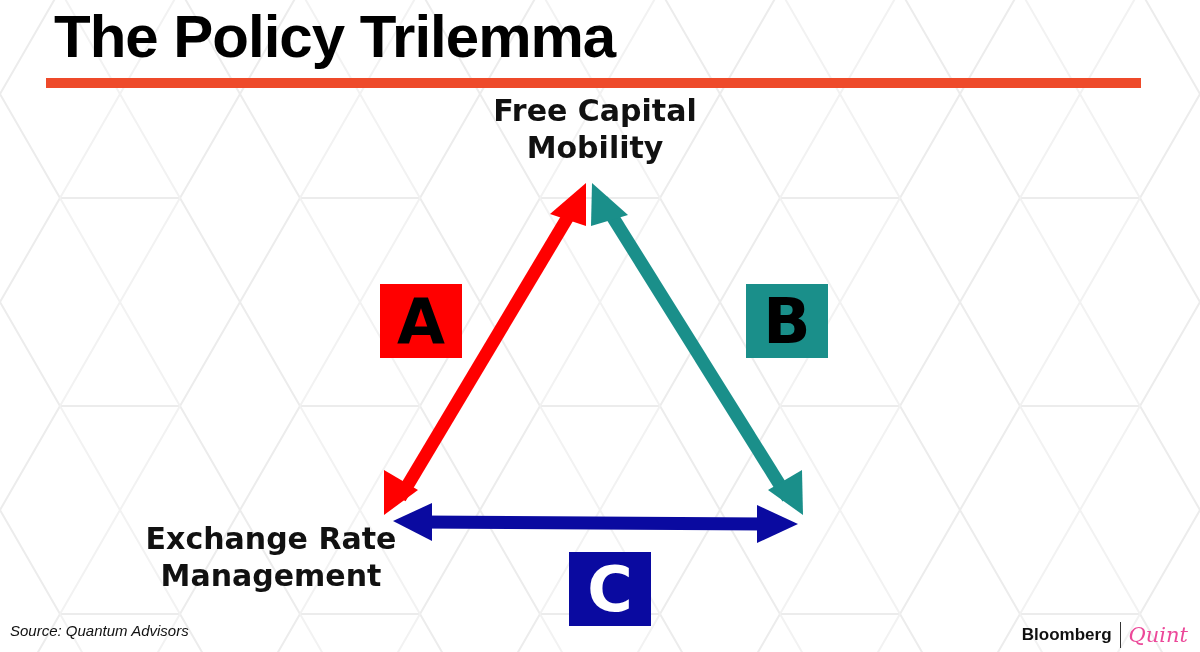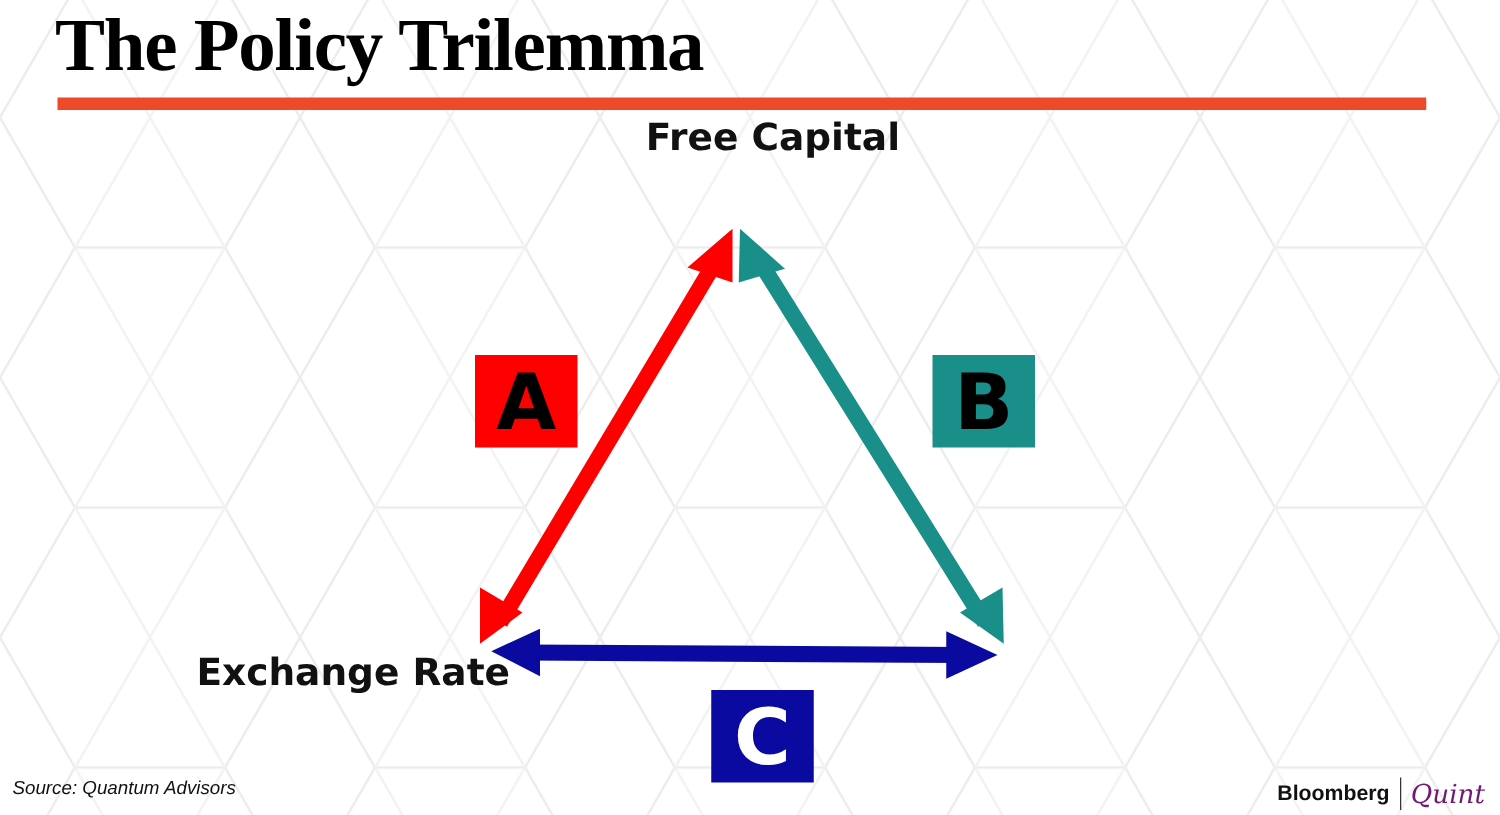--- a/index.html
+++ b/index.html
@@ -1,33 +1,33 @@
 <!DOCTYPE html>
 <html><head>
 <meta charset="utf-8">
 <style>
   html,body{margin:0;padding:0;}
   body{width:1200px;height:652px;position:relative;overflow:hidden;background:#ffffff;font-family:"Liberation Sans",sans-serif;}
   .bg{position:absolute;left:0;top:0;width:1200px;height:652px;}
-  .title{position:absolute;left:44px;top:2px;font-size:60px;font-weight:bold;color:#000;letter-spacing:-1px;font-family:Liberation Serif, serif;}
+  .title{position:absolute;left:54px;top:2px;font-size:60px;font-weight:bold;color:#000;letter-spacing:-1px;font-family:Liberation Sans, sans-serif;}
   .rule{position:absolute;left:46px;top:78px;width:1095px;height:10px;background:#ee4a2a;}
-  .node{position:absolute;font-size:30px;font-weight:bold;color:#111;text-align:right;line-height:37px;font-family:"DejaVu Sans",sans-serif;}
+  .node{position:absolute;font-size:30px;font-weight:bold;color:#111;text-align:center;line-height:37px;font-family:"DejaVu Sans",sans-serif;}
   .node.top{left:470px;top:92px;width:250px;}
-  .node.left{left:98px;top:520px;width:310px;}
+  .node.left{left:116px;top:520px;width:310px;}
   .node.right{left:800px;top:520px;width:230px;}
   .badge{position:absolute;width:82px;height:74px;display:flex;align-items:center;justify-content:center;font-size:62px;font-weight:bold;font-family:"DejaVu Sans",sans-serif;}
   .badge.a{left:380px;top:284px;background:#ff0000;color:#000;}
   .badge.b{left:746px;top:284px;background:#1a8f8a;color:#000;}
   .badge.c{left:569px;top:552px;background:#0a0aa0;color:#fff;}
   .diagram{position:absolute;left:0;top:0;width:1200px;height:652px;}
   .source{position:absolute;left:10px;top:622px;font-size:15px;font-style:italic;color:#111;}
   .brand{position:absolute;right:12px;top:622px;display:flex;align-items:center;gap:8px;}
   .brand .bb{font-size:17px;font-weight:bold;color:#111;}
   .brand .sep{width:1px;height:26px;background:#333;}
-  .brand .q{font-family:"DejaVu Serif",serif;font-style:italic;font-size:21px;color:#701a75;}
+  .brand .q{font-family:"DejaVu Serif",serif;font-style:italic;font-size:21px;color:#ec4899;}
 </style>
 </head>
 <body>
 
 <svg class="bg" viewBox="0 0 1200 652">
   <defs>
     <pattern id="hex" width="240" height="208" patternUnits="userSpaceOnUse" x="0" y="-10">
       <path d="M60 0 L180 0 L240 104 L180 208 L60 208 L0 104 Z M0 104 L-60 104 M240 104 L300 104" fill="none" stroke="#ececec" stroke-width="2"></path>
       <path d="M60 0 L120 104 L60 208 M180 0 L120 104 L180 208" fill="none" stroke="#f2f2f2" stroke-width="2"></path>
     </pattern>
@@ -54,23 +54,25 @@
 
   <g>
     <line x1="420" y1="522" x2="770" y2="524" stroke="#0a0aa0" stroke-width="13"></line>
     <polygon points="393,521 432,503 432,541" fill="#0a0aa0"></polygon>
     <polygon points="798,524 757,505 757,543" fill="#0a0aa0"></polygon>
   </g>
 </svg>
 
 <div class="node top">
   <div>Free Capital</div>
+  <div>Mobility</div>
 </div>
 <div class="node left">
   <div>Exchange Rate</div>
+  <div>Management</div>
 </div>
 <div class="node right">
 </div>
 
 <div class="badge a">A</div>
 <div class="badge b">B</div>
 <div class="badge c">C</div>
 
 <div class="source">Source: Quantum Advisors</div>
 <div class="brand">

